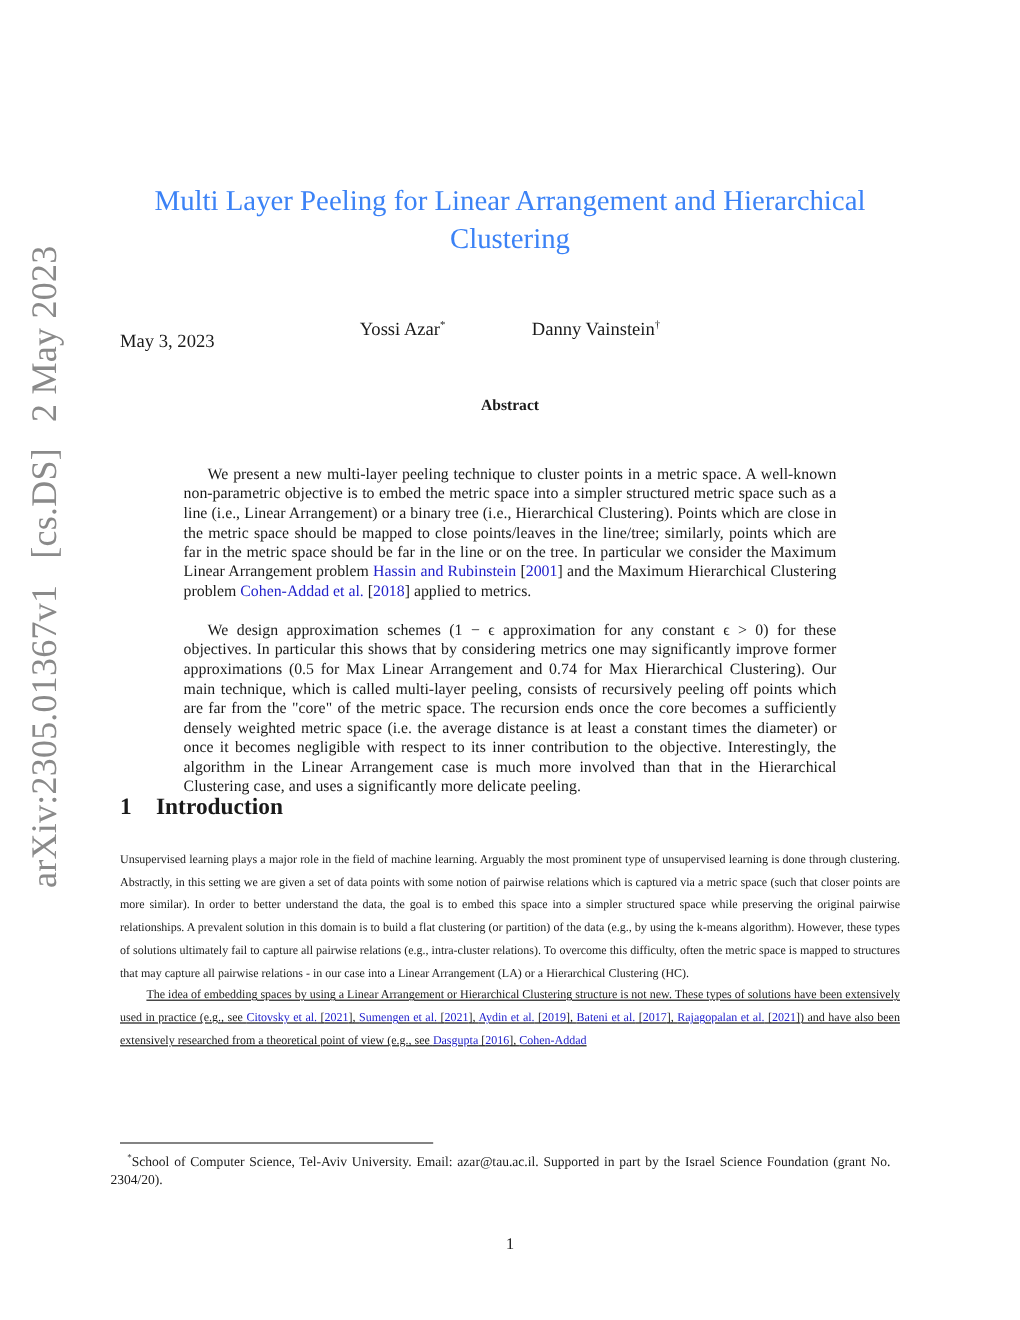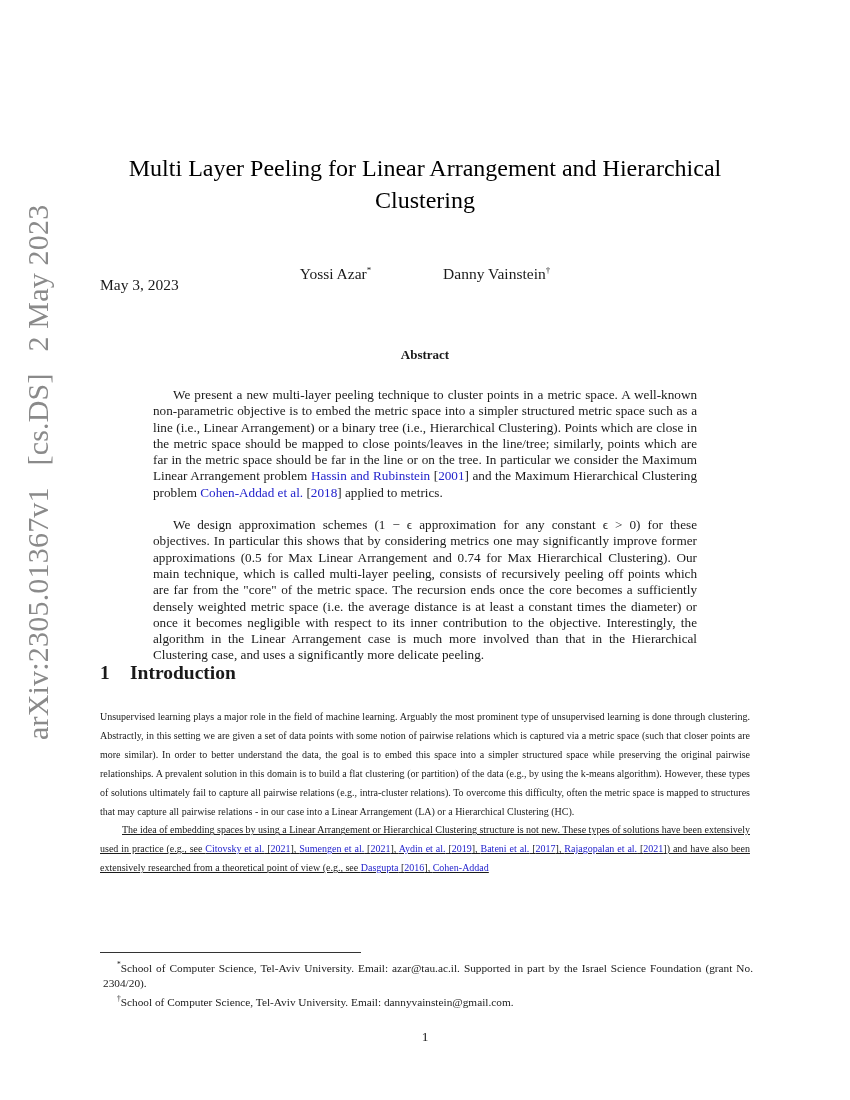--- a/index.html
+++ b/index.html
@@ -10,34 +10,34 @@
   }
   .arxiv-stamp {
     position: absolute; left: 18px; top: 740px;
     transform-origin: 0 0; transform: rotate(-90deg);
     font-size: 30px; color: #8a8a8a; white-space: nowrap; letter-spacing: 0.2px;
     width: 470px; height: 40px; line-height: 40px;
   }
   .arxiv-stamp span { margin-right: 14px; }
   .title {
     position: absolute; left: 100px; top: 152px; width: 650px;
-    text-align: center; font-size: 24px; line-height: 32px; color: #000000;
+    text-align: center; font-size: 24px; line-height: 32px; color: #3b82f6;
   }
   .authors {
     position: absolute; left: 100px; top: 241px; width: 650px;
     text-align: center; font-size: 15.5px; margin-top: 24px;
   }
   .author { display: inline-block; margin: 0 34px; }
   .author sup { font-size: 9px; }
   .date {
     position: absolute; left: 100px; top: 276px; width: 650px;
     text-align: left; font-size: 15.5px;
   }
   .abstract-heading {
-    position: absolute; left: 100px; top: 347px; width: 650px;
+    position: absolute; left: 100px; top: 330px; width: 650px;
     text-align: center; font-size: 13px; font-weight: bold;
   }
   .abstract {
     position: absolute; left: 137px; top: 371px; width: 576px;
     font-size: 13.2px; line-height: 16.3px; text-align: justify;
   }
   .abstract p { margin: 16px; text-indent: 20px; }
   .section-heading {
     position: absolute; left: 100px; top: 662px; font-size: 19.5px; font-weight: bold;
   }
@@ -47,21 +47,21 @@
     font-size: 10px; line-height: 18.9px; text-align: justify;
   }
   .body-text p { margin: 0; }
   .body-text p.indent { text-indent: 22px; text-decoration: underline; }
   .cite { color: #2222cc; }
   .footnote-rule {
     position: absolute; left: 100px; top: 952px; width: 261px; height: 0;
     border-top: 1px solid #333;
   }
   .footnotes {
-    position: absolute; left: 103px; top: 957px; width: 650px;
+    position: absolute; left: 92px; top: 957px; width: 650px;
     font-size: 11.3px; line-height: 15px; text-align: justify;
   }
   .footnotes p { margin: 0; text-indent: 14px; }
   .footnotes sup { font-size: 7.5px; }
   .page-number {
     position: absolute; left: 100px; top: 1029px; width: 650px;
     text-align: center; font-size: 13.5px;
   }
 </style>
 </head>
@@ -95,16 +95,15 @@
 
 <div class="body-text">
   <p>Unsupervised learning plays a major role in the field of machine learning. Arguably the most prominent type of unsupervised learning is done through clustering. Abstractly, in this setting we are given a set of data points with some notion of pairwise relations which is captured via a metric space (such that closer points are more similar). In order to better understand the data, the goal is to embed this space into a simpler structured space while preserving the original pairwise relationships. A prevalent solution in this domain is to build a flat clustering (or partition) of the data (e.g., by using the k-means algorithm). However, these types of solutions ultimately fail to capture all pairwise relations (e.g., intra-cluster relations). To overcome this difficulty, often the metric space is mapped to structures that may capture all pairwise relations - in our case into a Linear Arrangement (LA) or a Hierarchical Clustering (HC).</p>
   <p class="indent"><span>The idea of embedding spaces by using a Linear Arrangement or Hierarchical Clustering structure is not new. These types of solutions have been extensively used in practice (e.g., see </span><span class="cite">Citovsky et al.</span> [<span class="cite">2021</span>], <span class="cite">Sumengen et al.</span> [<span class="cite">2021</span>], <span class="cite">Aydin et al.</span> [<span class="cite">2019</span>], <span class="cite">Bateni et al.</span> [<span class="cite">2017</span>], <span class="cite">Rajagopalan et al.</span> [<span class="cite">2021</span>]<span>) and have also been extensively researched from a theoretical point of view (e.g., see </span><span class="cite">Dasgupta</span> [<span class="cite">2016</span>], <span class="cite">Cohen-Addad</span></p>
 </div>
 
 <div class="footnote-rule"></div>
 
 <div class="footnotes">
   <p><sup>*</sup><span>School of Computer Science, Tel-Aviv University. Email: azar@tau.ac.il. Supported in part by the Israel Science Foundation (grant No. 2304/20).</span></p>
-  <p><sup>†</sup><span>School of Computer Science, Tel-Aviv University. Email: dannyvainstein@gmail.com.</span></p>
 </div>
 
 <div class="page-number">1</div>
 
 </body></html>

